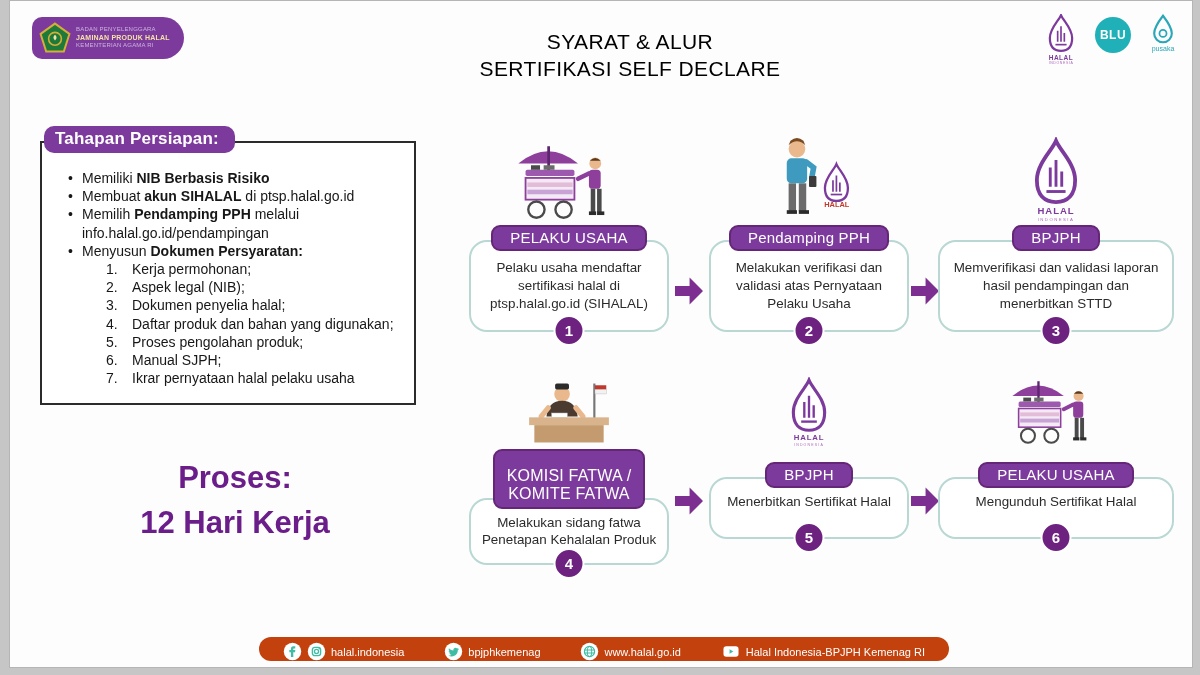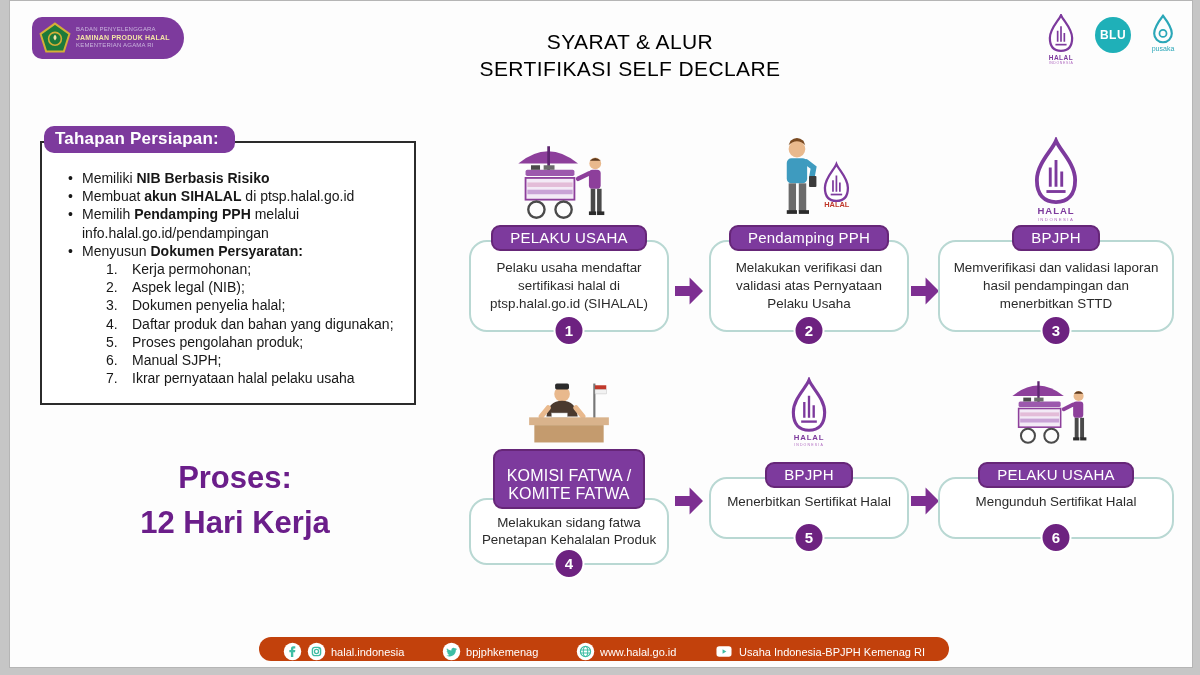--- a/index.html
+++ b/index.html
@@ -328,17 +328,17 @@
         <ellipse cx="12" cy="12" rx="2.8" ry="6.4" fill="none" stroke="#3fbda4" stroke-width="1.3"></ellipse>
         <path d="M5.8 10h12.4 M5.8 14h12.4" stroke="#3fbda4" stroke-width="1.3"></path>
       </svg>
       <span>www.halal.go.id</span>
     </div>
     <div class="f-item">
       <svg width="20" height="19" viewBox="0 0 24 24">
         <rect x="2.5" y="5.5" width="19" height="13" rx="3.5" fill="#fff"></rect>
         <path d="M10.2 9.2 L15 12 L10.2 14.8 Z" fill="#3fbda4"></path>
       </svg>
-      <span>Usaha Indonesia-BPJPH Kemenag RI</span>
+      <span>Halal Indonesia-BPJPH Kemenag RI</span>
     </div>
   </div>
 
 </div>
 
 </body></html>

